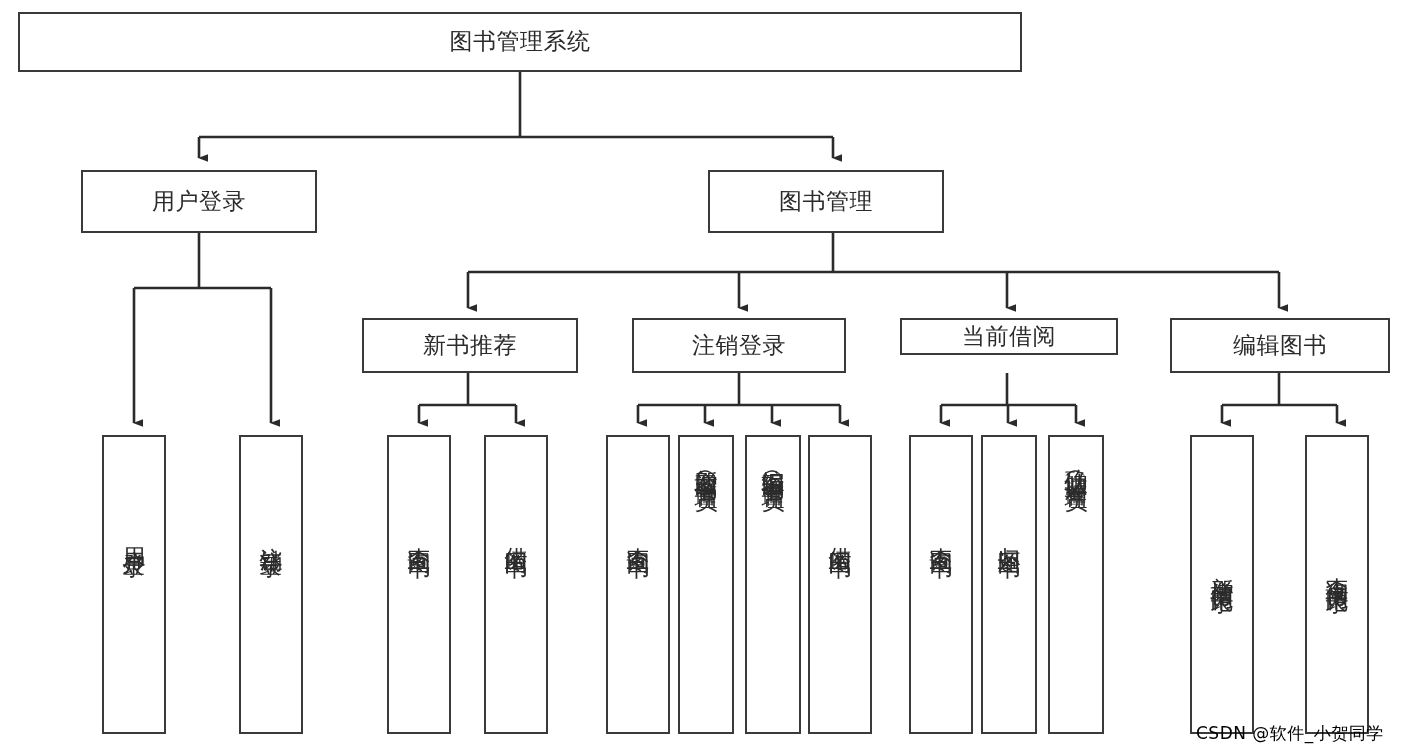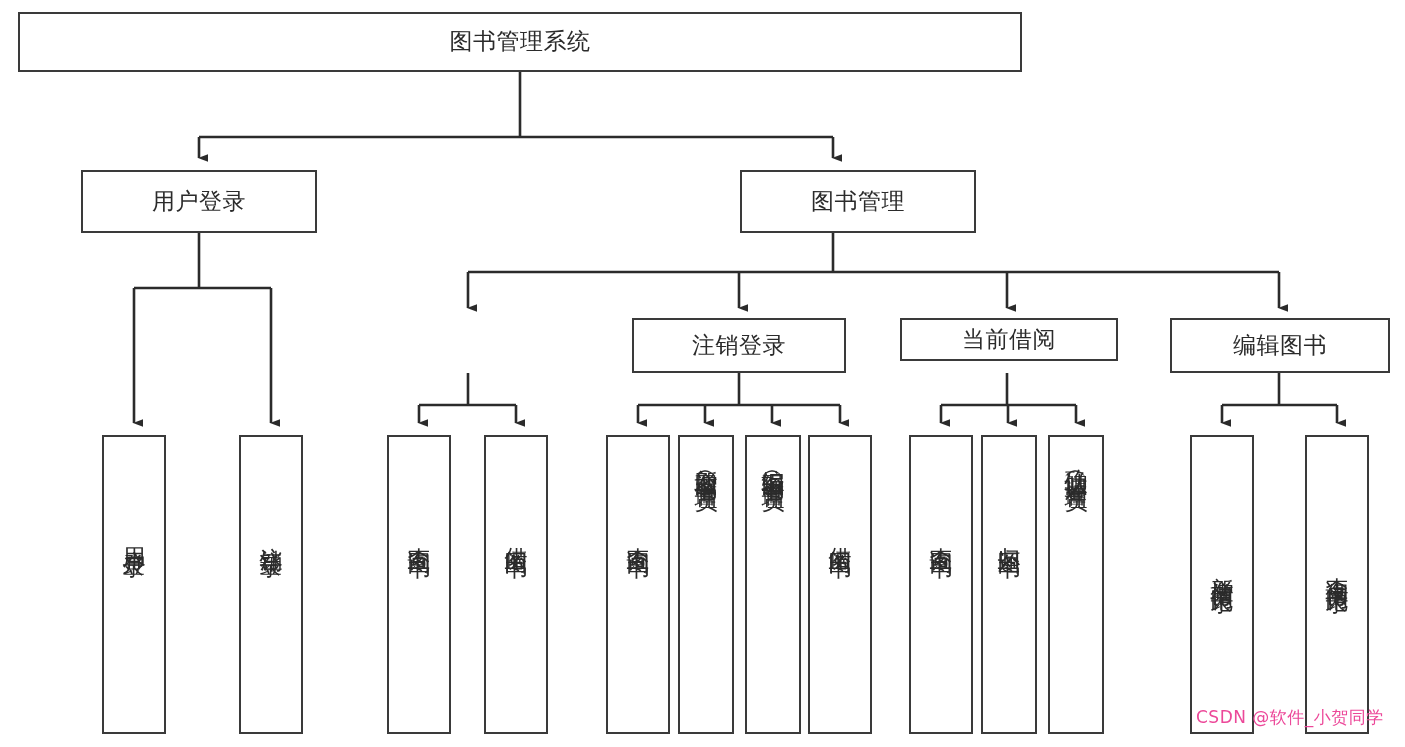--- a/index.html
+++ b/index.html
@@ -67,23 +67,23 @@
   }
   .node.vert.mid .node-label {
     margin-top: 78px;
   }
   .node.vert.midshort .node-label {
     margin-top: 108px;
   }
   .watermark {
     position: absolute;
     left: 1196px;
-    top: 706px;
+    top: 722px;
     font-size: 17px;
-    color: #ec4899;
+    color: #000000;
     white-space: nowrap;
     letter-spacing: 0.5px;
   }
 </style>
 </head>
 <body>
 
 <div id="diagram-root">
 
   <svg id="edge-layer" viewBox="0 0 1405 747" width="1405" height="747" xmlns="http://www.w3.org/2000/svg">
@@ -138,30 +138,33 @@
   </svg>
 
   <div class="node horiz root" style="left:18px; top:12px; width:1004px; height:60px;">
     <span class="node-label">图书管理系统</span>
   </div>
 
   <div class="node horiz" style="left:81px; top:170px; width:236px; height:63px;">
     <span class="node-label">用户登录</span>
   </div>
 
-  <div class="node horiz" style="left:740px; top:170px; width:236px; height:63px;">
+  <div class="node horiz" style="left:708px; top:170px; width:236px; height:63px;">
     <span class="node-label">图书管理</span>
   </div>
 
+  <div class="node horiz" style="left:362px; top:318px; width:216px; height:55px;">
+    <span class="node-label">新书推荐</span>
+  </div>
 
   <div class="node horiz" style="left:632px; top:318px; width:214px; height:55px;">
     <span class="node-label">注销登录</span>
   </div>
 
-  <div class="node horiz" style="left:900px; top:318px; width:218px; height:43px;">
+  <div class="node horiz" style="left:900px; top:318px; width:218px; height:37px;">
     <span class="node-label">当前借阅</span>
   </div>
 
   <div class="node horiz" style="left:1170px; top:318px; width:220px; height:55px;">
     <span class="node-label">编辑图书</span>
   </div>
 
   <div class="node vert mid" style="left:102px; top:435px; width:64px; height:299px;">
     <span class="node-label">用户登录</span>
   </div>

